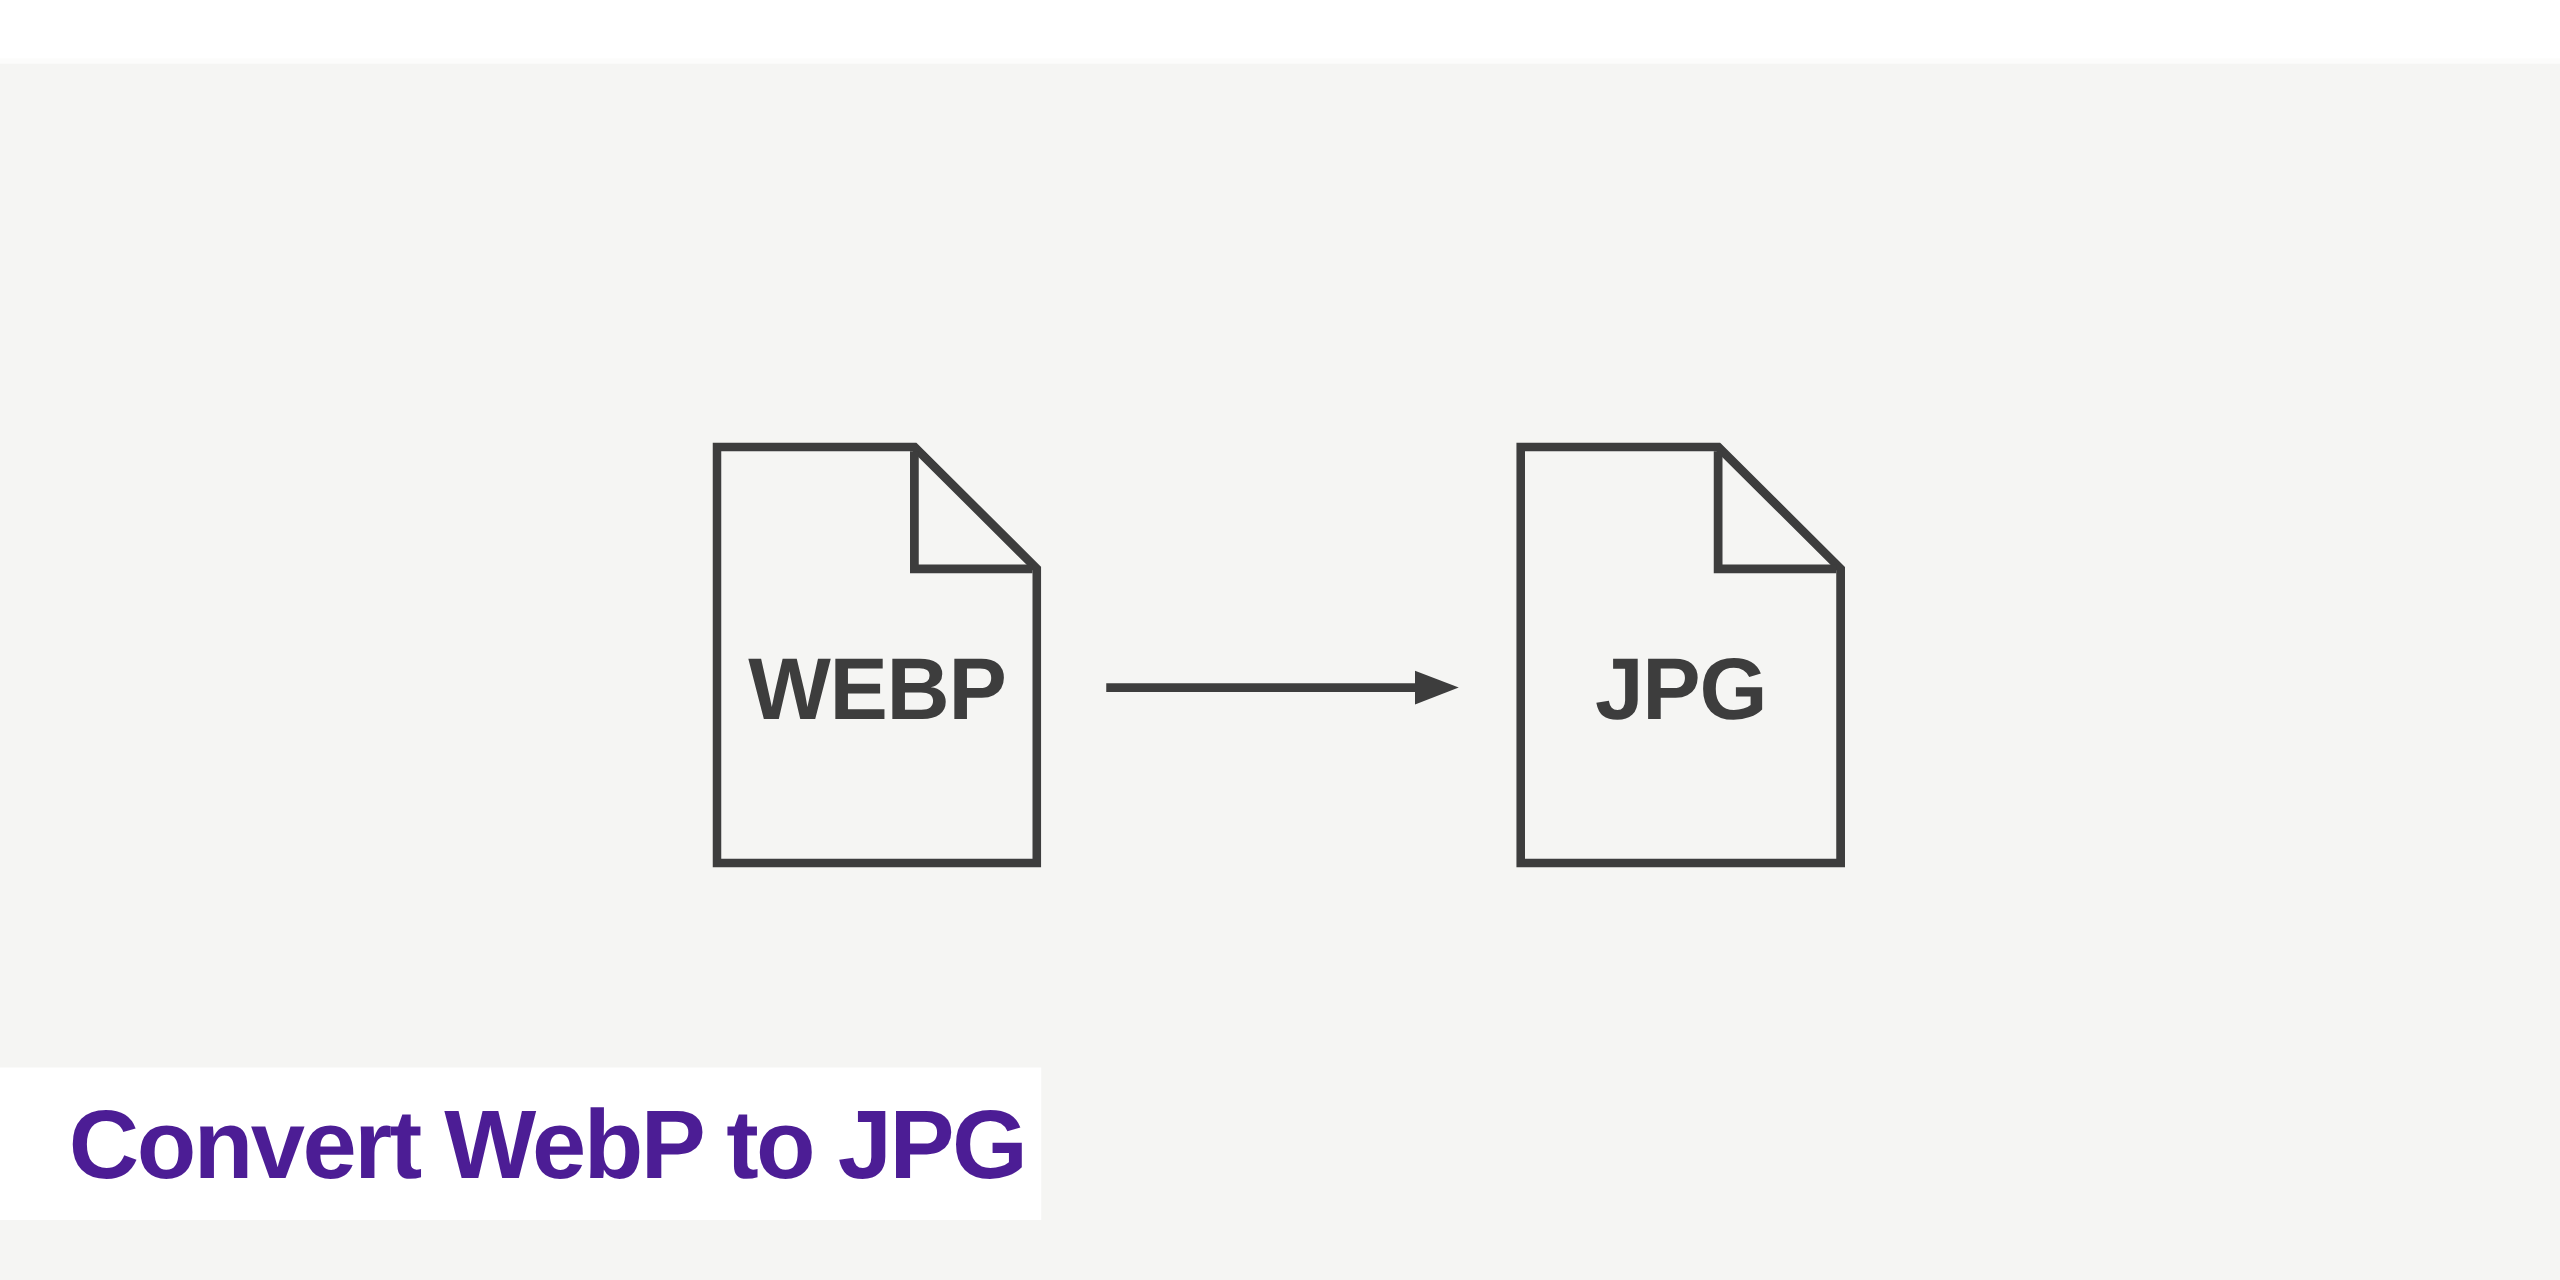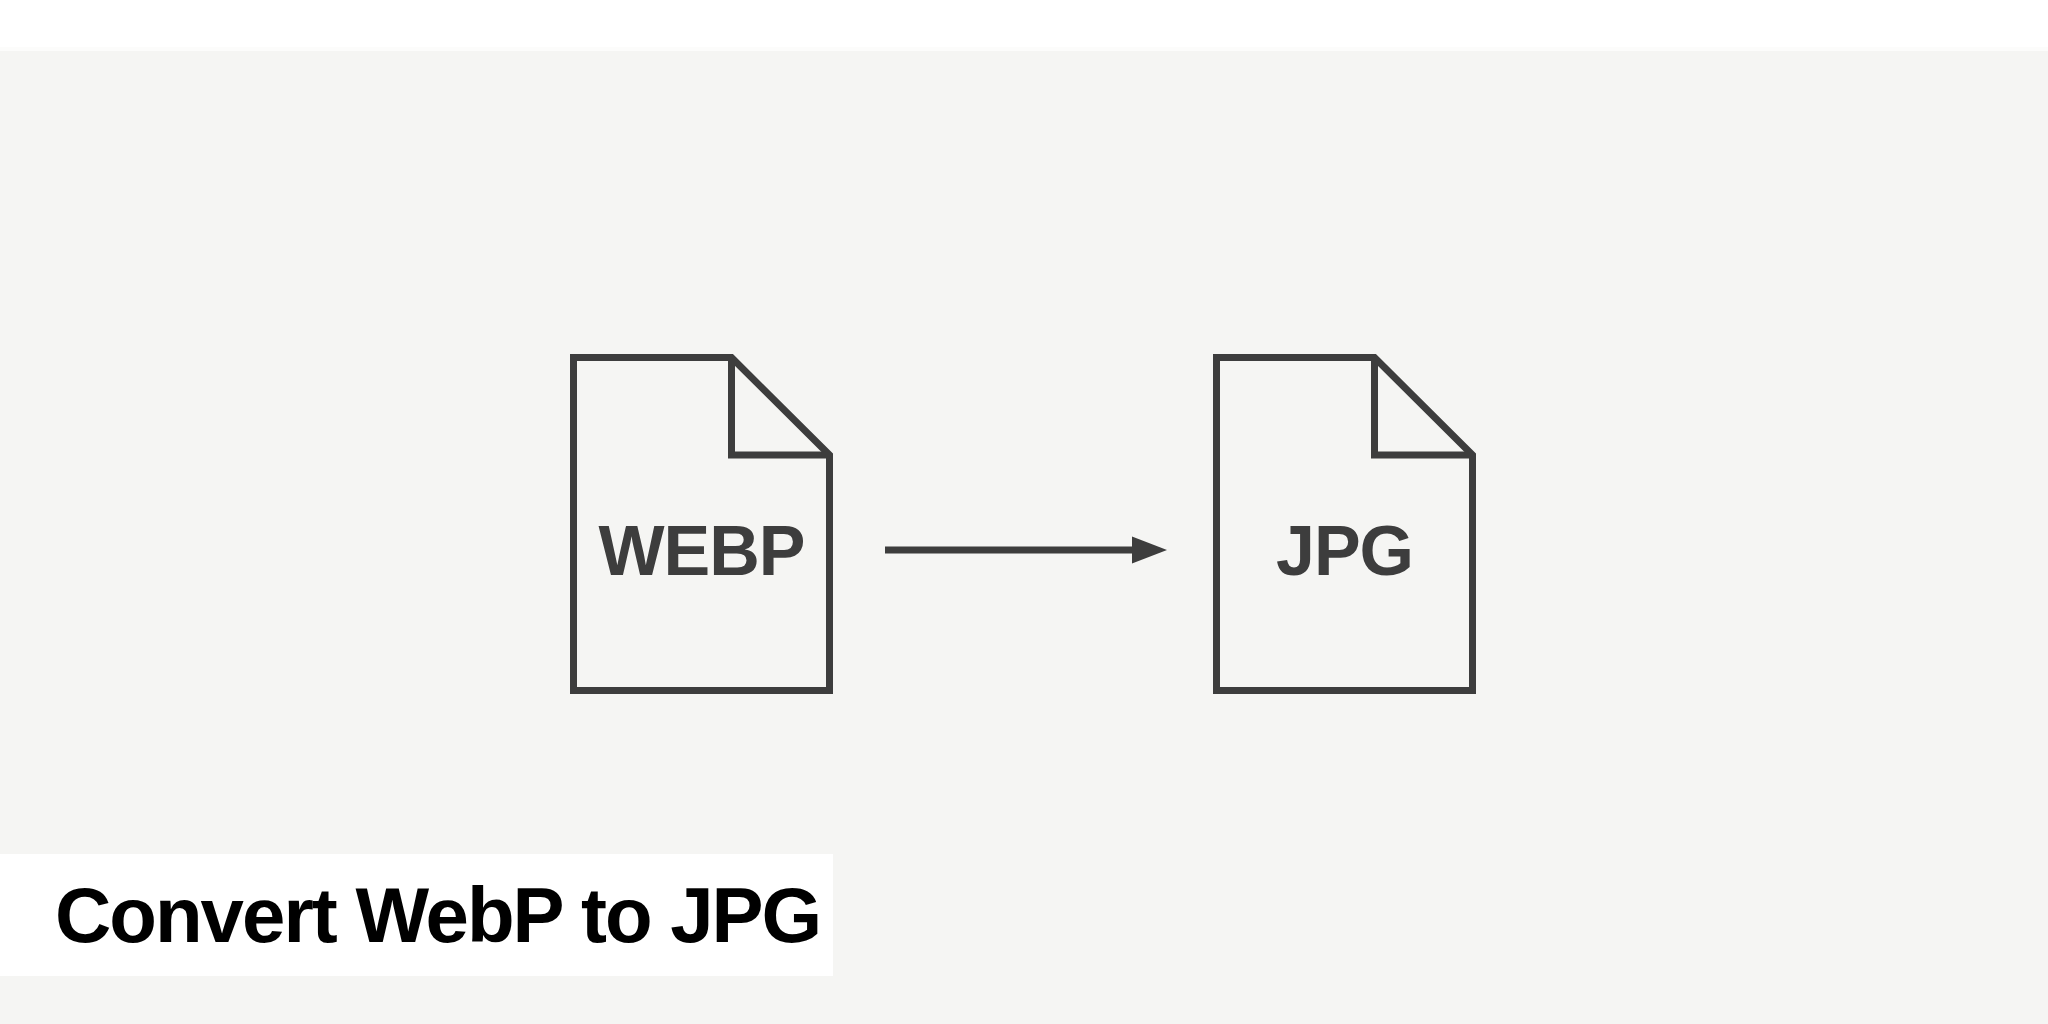--- a/index.html
+++ b/index.html
@@ -66,21 +66,21 @@
     display: flex;
     align-items: center;
   }
   .banner h1 {
     margin: 0;
     padding-left: 55px;
     font-family: "Liberation Sans", sans-serif;
     font-weight: bold;
     font-size: 78px;
     letter-spacing: -2px;
-    color: #000000;
+    color: #4c1d95;
     white-space: nowrap;
   }
 </style>
 </head>
 <body>
 
 <div class="canvas">
 
   <div class="top-glow"></div>
 

